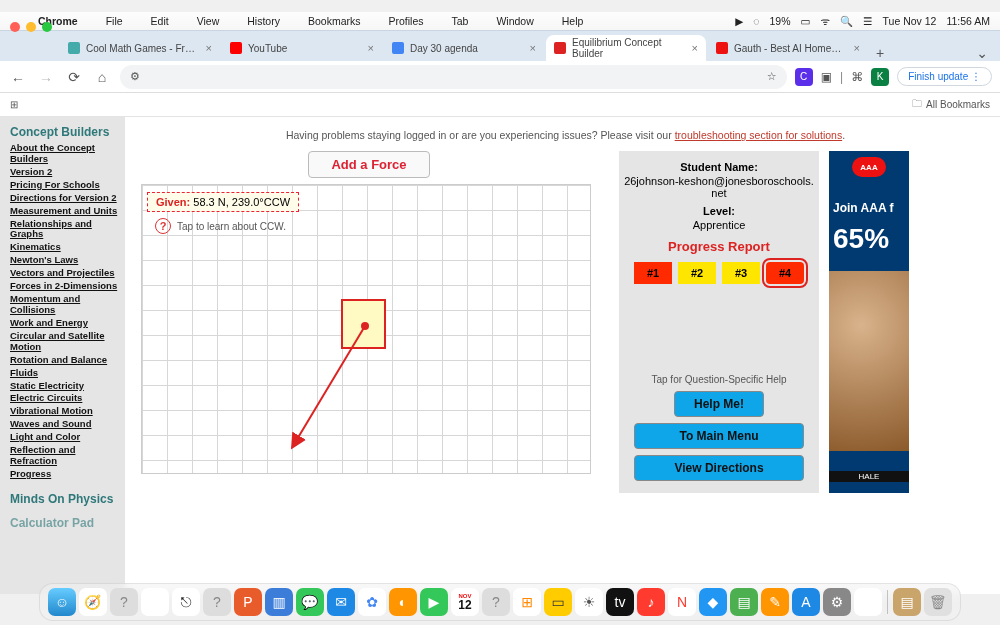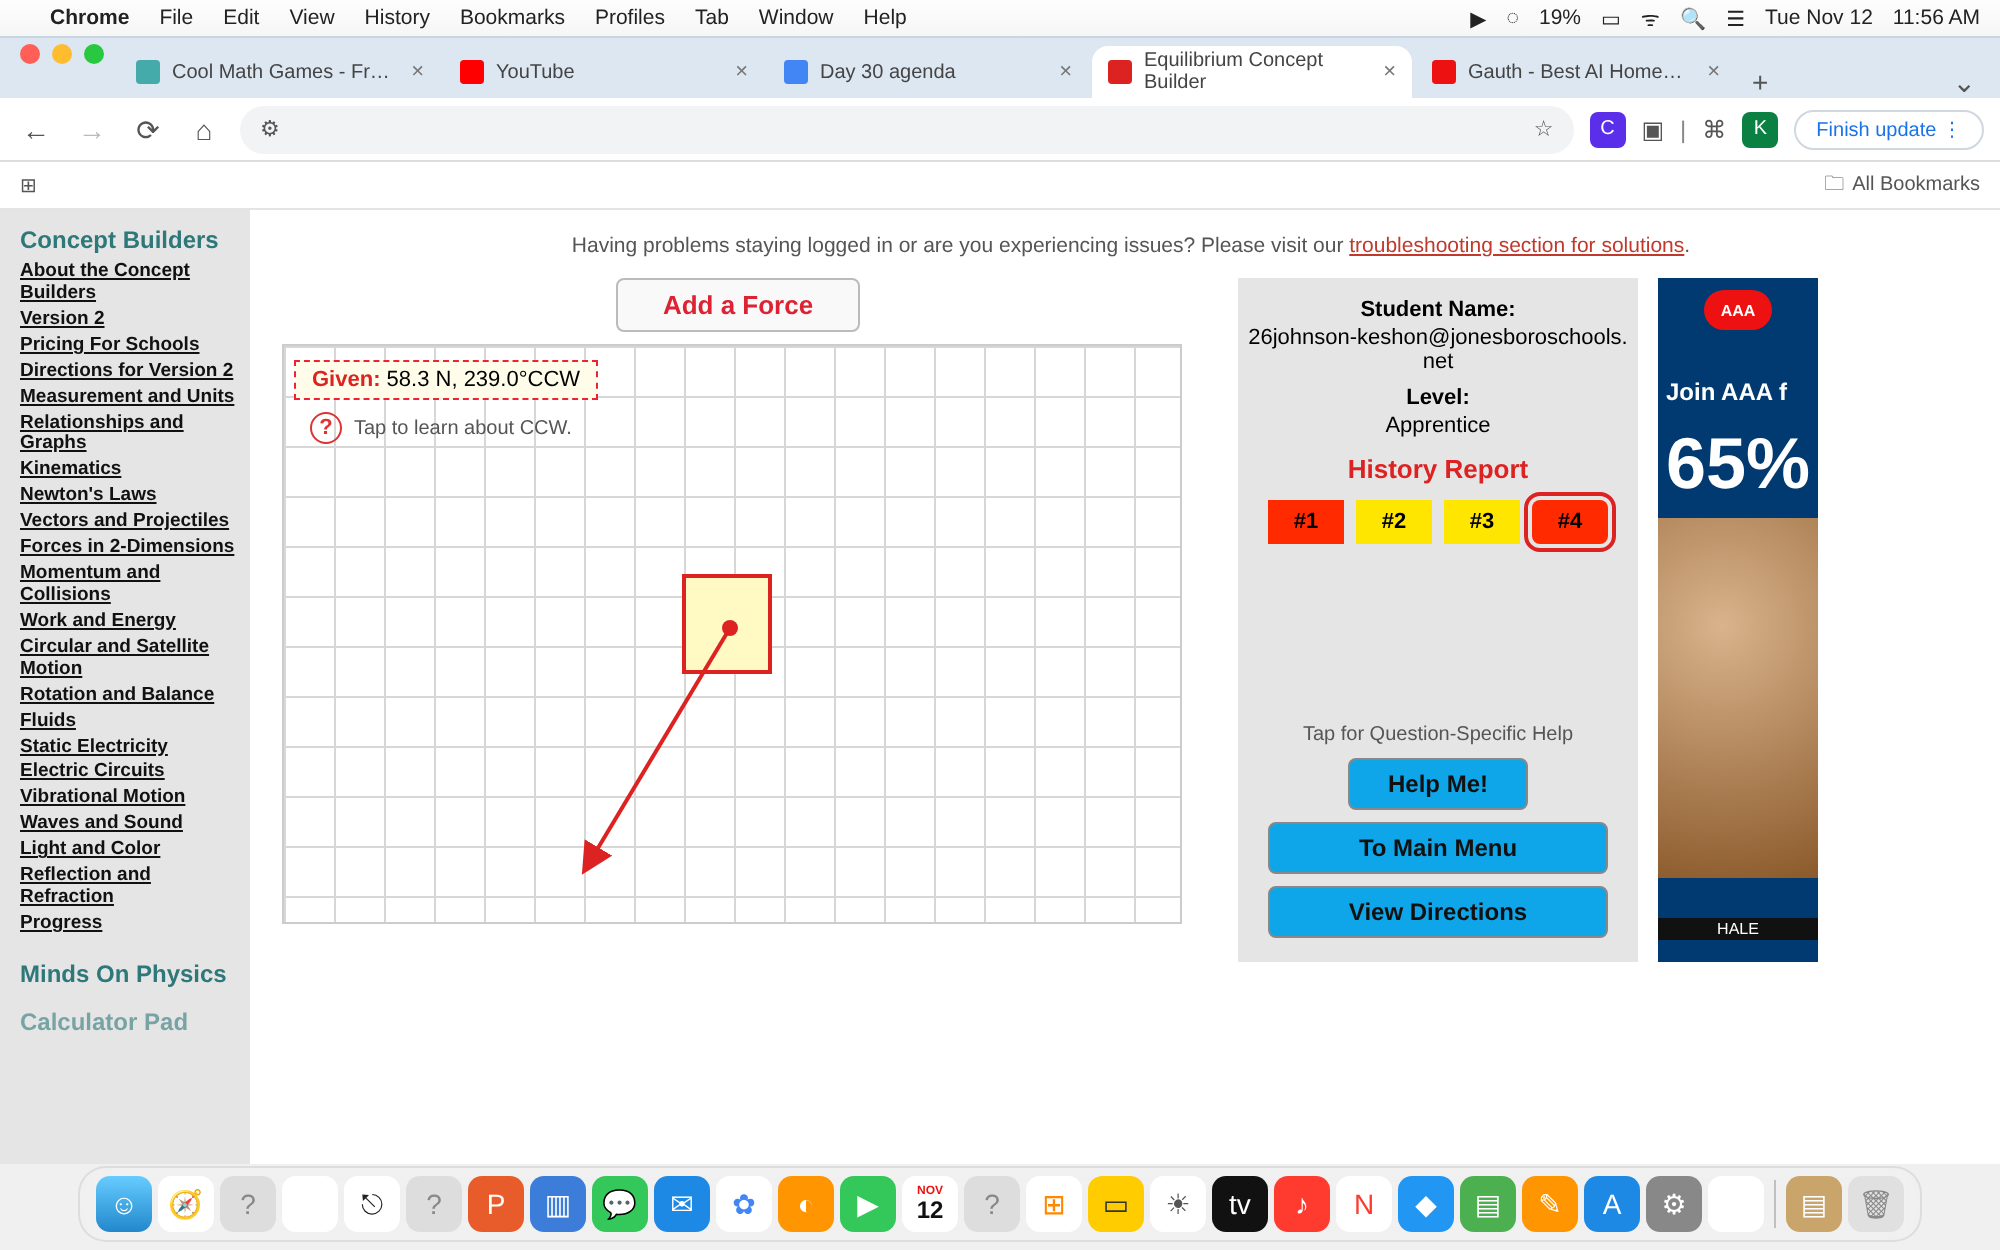--- a/index.html
+++ b/index.html
@@ -14,22 +14,23 @@
     position: relative;
   }
   
   .menubar {
     height: 18px;
     background: linear-gradient(#fdfdfd,#f6f6f6);
     display: flex;
     align-items: center;
     padding: 0 10px;
     font-size: 10.5px;
-    gap: 15px;
+    gap: 28px;
     color:#222;
+    margin-top:12px;
   }
   .menubar .apple { font-size:12px; }
   .menubar .right { margin-left:auto; display:flex; gap:10px; align-items:center;}
   .menubar .bold { font-weight:600;}
   
   .browser {
     background: #dde7f1;
     border-top:1px solid #c9d5e0;
   }
   .tabstrip {
@@ -185,21 +186,21 @@
   }
   .btn.small{width:90px;}
   .ad {
     width:80px;
     background:#003a70;
     position:relative;
     overflow:hidden;
   }
   .ad .aaa{position:absolute;top:6px;left:50%;transform:translateX(-50%);width:34px;height:20px;background:#e11;border-radius:10px;display:flex;align-items:center;justify-content:center;color:#fff;font-size:8px;font-weight:700;}
   .ad .t1{position:absolute;top:50px;left:4px;color:#fff;font-weight:700;font-size:12px;white-space:nowrap;}
-  .ad .pct{position:absolute;top:72px;left:4px;color:#fff;font-weight:800;font-size:36px;}
+  .ad .pct{position:absolute;top:72px;left:4px;color:#fff;font-weight:800;font-size:28px;}
   .ad .photo{position:absolute;top:120px;left:0;right:0;height:180px;background:radial-gradient(circle at 40% 30%,#d9b38c,#8b5a2b);}
   .ad .hale{position:absolute;top:320px;left:0;right:0;background:#111;color:#fff;font-size:8px;text-align:center;padding:1px 0;}
   .ad .erox{position:absolute;top:345px;left:0;right:0;height:70px;background:#1e4fbf;}
   .ad .erox .new{position:absolute;top:6px;left:4px;background:#e11;color:#fff;font-size:7px;padding:1px 3px;border-radius:2px;}
   
   .dock {
     position:absolute;bottom:4px;left:50%;transform:translateX(-50%);
     background:rgba(240,240,240,.55);
     border-radius:14px;
     padding:4px 8px;
@@ -359,21 +360,21 @@
             <line x1="224" y1="142" x2="152" y2="262" stroke="#d22" stroke-width="2" marker-end="url(#ah)"></line>
           </svg>
         </div>
       </div>
 
       <div class="rpanel">
         <div class="lab">Student Name:</div>
         <div class="val" style="word-break:break-all">26johnson-keshon@jonesboroschools.net</div>
         <div class="lab">Level:</div>
         <div class="val">Apprentice</div>
-        <div class="progress">History Report</div>
+        <div class="progress">Progress Report</div>
         <div class="boxes">
           <div class="pbox" style="background:#ff2a00">#1</div>
           <div class="pbox" style="background:#ffe600">#2</div>
           <div class="pbox" style="background:#ffe600">#3</div>
           <div class="pbox cur" style="background:#ff2a00">#4</div>
         </div>
         <div class="help-tap">Tap for Question-Specific Help</div>
         <button class="btn small">Help Me!</button>
         <button class="btn">To Main Menu</button>
         <button class="btn">View Directions</button>

